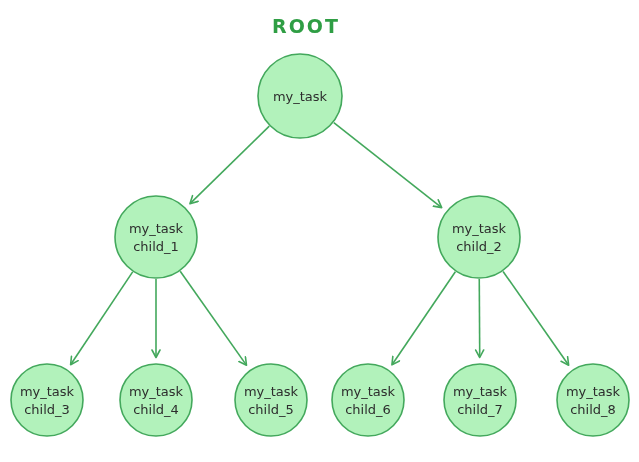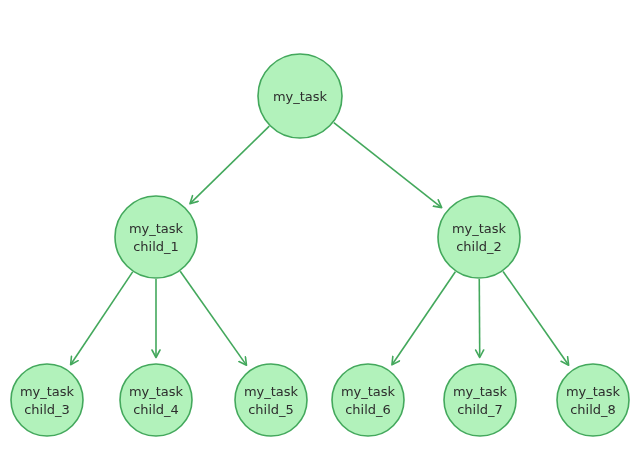--- a/index.html
+++ b/index.html
@@ -44,20 +44,21 @@
   .tree-edge {
     stroke-width: 1.6;
     fill: none;
     pointer-events: none;
   }
 </style>
 </head>
 <body>
 
 <div class="canvas-wrap" style="background: rgb(255, 255, 255);">
+  <div class="diagram-title" style="color: rgb(47, 158, 68);">ROOT</div>
 
   <svg class="tree-svg" id="tree-svg" width="639" height="462" viewBox="0 0 639 462">
     <defs>
       <marker id="arrowhead" markerWidth="12" markerHeight="12" refX="8" refY="5" orient="auto" markerUnits="userSpaceOnUse">
         <path d="M1,1 L8.5,5 L1,9" fill="none" stroke-width="1.6" stroke-linecap="round" stroke-linejoin="round" stroke="#43a85c"></path>
       </marker>
     </defs>
     <g id="edges-layer">
         <line x1="269.27605166077973" y1="126.08386608215316" x2="190.29650047168772" y2="203.41800995480577" class="tree-edge" stroke="#43a85c" marker-end="url(#arrowhead)"></line>
         <line x1="333.7789215716634" y1="122.60797732739965" x2="441.29329685023623" y2="207.29807182057715" class="tree-edge" stroke="#43a85c" marker-end="url(#arrowhead)"></line>

